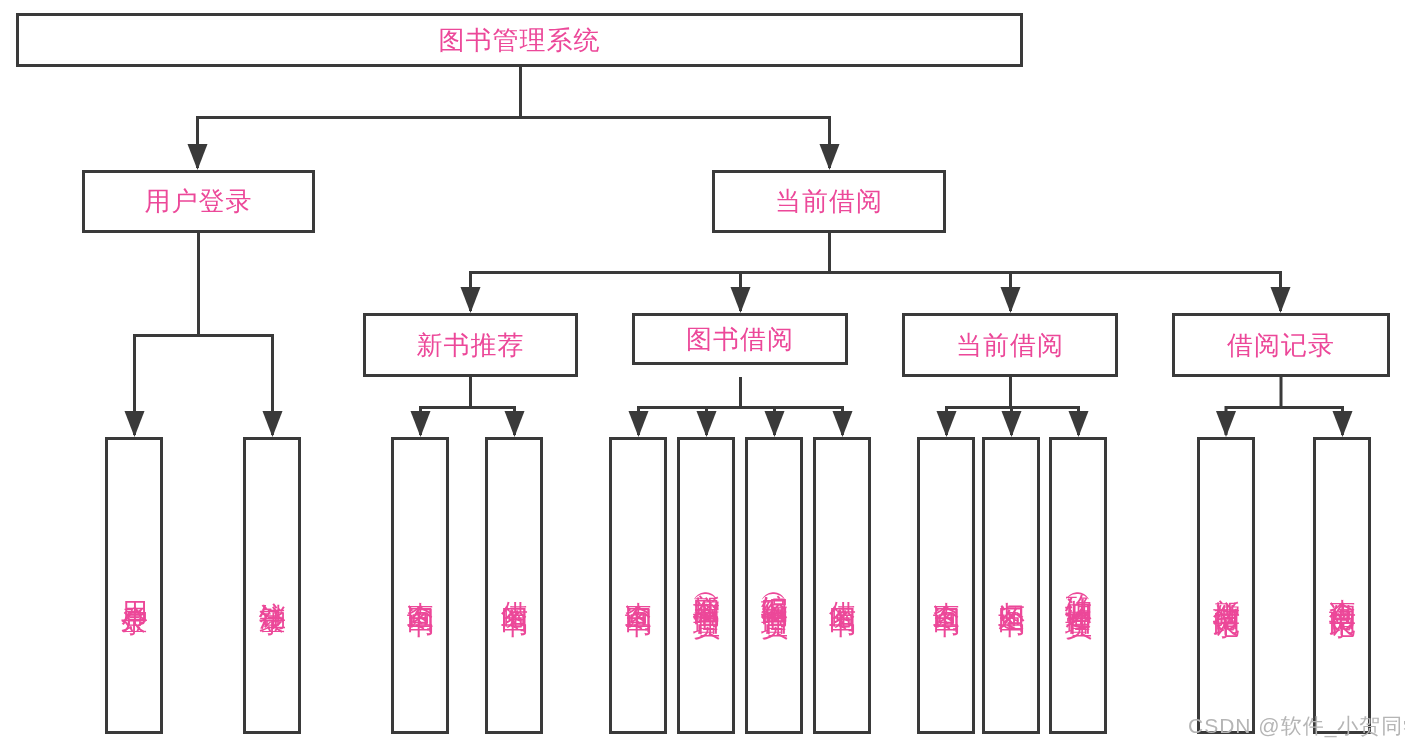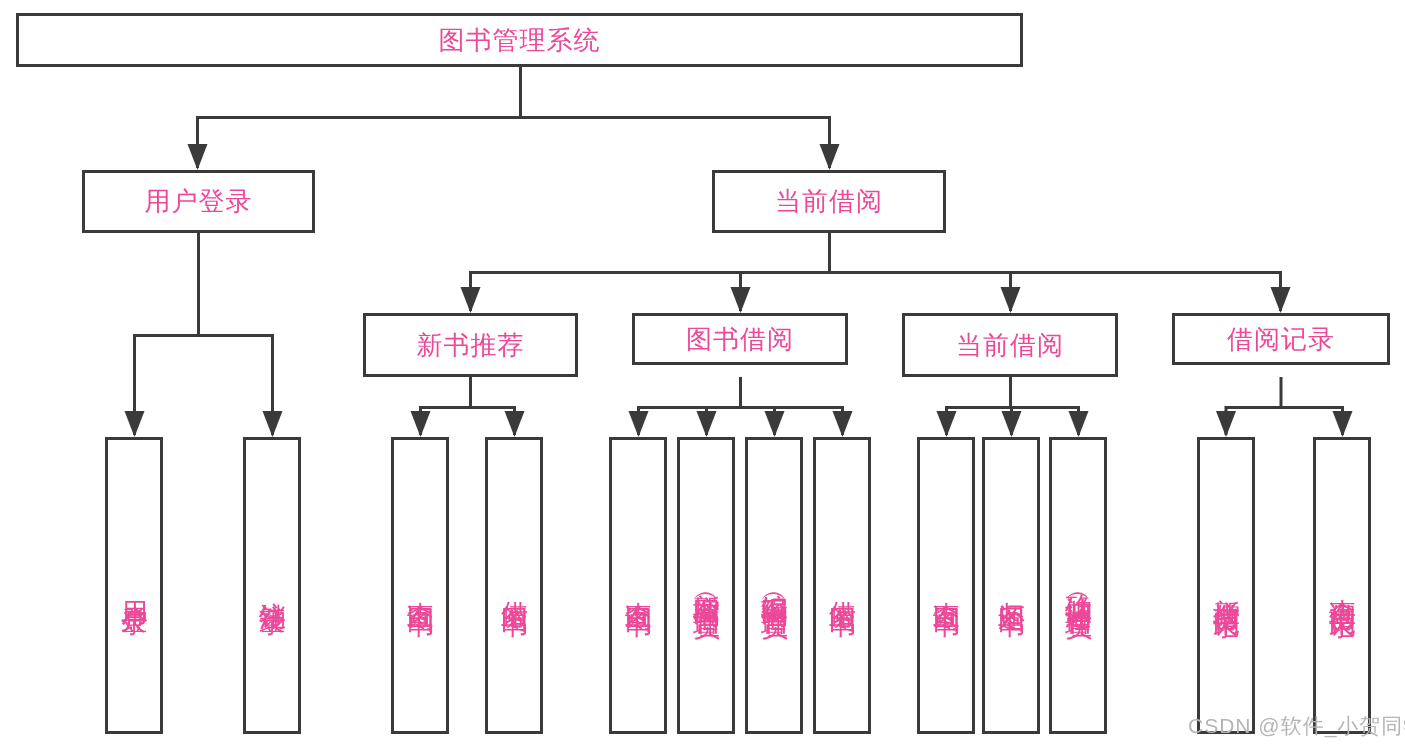--- a/index.html
+++ b/index.html
@@ -48,21 +48,21 @@
   }
   
   #root      { left: 16px;   top: 13px;  width: 1007px; height: 54px; }
   
   #n-login   { left: 82px;   top: 170px; width: 233px;  height: 63px; }
   #n-mgmt    { left: 712px;  top: 170px; width: 234px;  height: 63px; }
   
   #n-newbook { left: 363px;  top: 313px; width: 215px;  height: 64px; }
   #n-borrow  { left: 632px;  top: 313px; width: 216px;  height: 52px; }
   #n-current { left: 902px;  top: 313px; width: 216px;  height: 64px; }
-  #n-records { left: 1172px; top: 313px; width: 218px;  height: 52px; }
+  #n-records { left: 1172px; top: 313px; width: 218px;  height: 64px; }
   
   #l1  { left: 105px;  }
   #l2  { left: 243px;  }
   #l3  { left: 391px;  }
   #l4  { left: 485px;  }
   #l5  { left: 609px;  }
   #l6  { left: 677px;  }
   #l7  { left: 745px;  }
   #l8  { left: 813px;  }
   #l9  { left: 917px;  }

